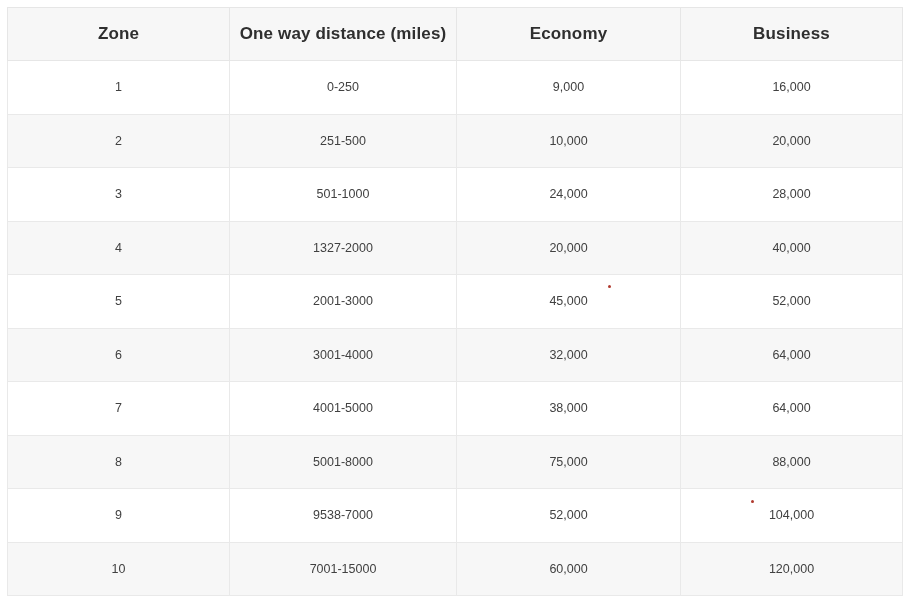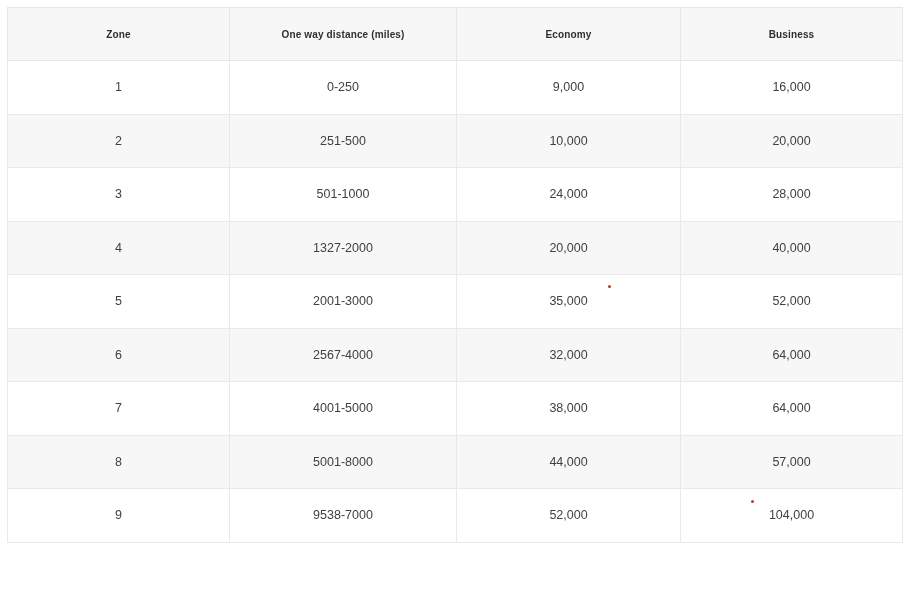--- a/index.html
+++ b/index.html
@@ -30,21 +30,21 @@
   }
   table.award-chart col.c-zone { width: 222px; }
   table.award-chart col.c-dist { width: 227px; }
   table.award-chart col.c-econ { width: 224px; }
   table.award-chart col.c-bus  { width: 222px; }
 
   thead th {
     height: 53px;
     background: #f7f7f7;
     border: 1px solid #e6e6e6;
-    font-size: 10px;
+    font-size: 17px;
     font-weight: bold;
     color: #2f2f2f;
     text-align: center;
     vertical-align: middle;
     letter-spacing: 0.15px;
     padding: 0 6px;
     box-sizing: border-box;
   }
   tbody td {
     height: 53.5px;
@@ -114,47 +114,53 @@
       <tr class="even-row">
         <td>4</td>
         <td>1327-2000</td>
         <td>20,000</td>
         <td>40,000</td>
       </tr>
       <tr class="odd-row">
         <td>5</td>
         <td>2001-3000</td>
         <td>
-          <span>35,000</span>
+          <span>45,000</span>
           <span class="speck s1"></span>
         </td>
         <td>52,000</td>
       </tr>
       <tr class="even-row">
         <td>6</td>
-        <td>2567-4000</td>
+        <td>3001-4000</td>
         <td>32,000</td>
         <td>64,000</td>
       </tr>
       <tr class="odd-row">
         <td>7</td>
         <td>4001-5000</td>
         <td>38,000</td>
         <td>64,000</td>
       </tr>
       <tr class="even-row">
         <td>8</td>
         <td>5001-8000</td>
-        <td>44,000</td>
-        <td>57,000</td>
+        <td>75,000</td>
+        <td>88,000</td>
       </tr>
       <tr class="odd-row">
         <td>9</td>
         <td>9538-7000</td>
         <td>52,000</td>
         <td>
           <span>104,000</span>
           <span class="speck s2"></span>
         </td>
       </tr>
+      <tr class="even-row">
+        <td>10</td>
+        <td>7001-15000</td>
+        <td>60,000</td>
+        <td>120,000</td>
+      </tr>
     </tbody>
   </table>
 </div>
 
 </body></html>

